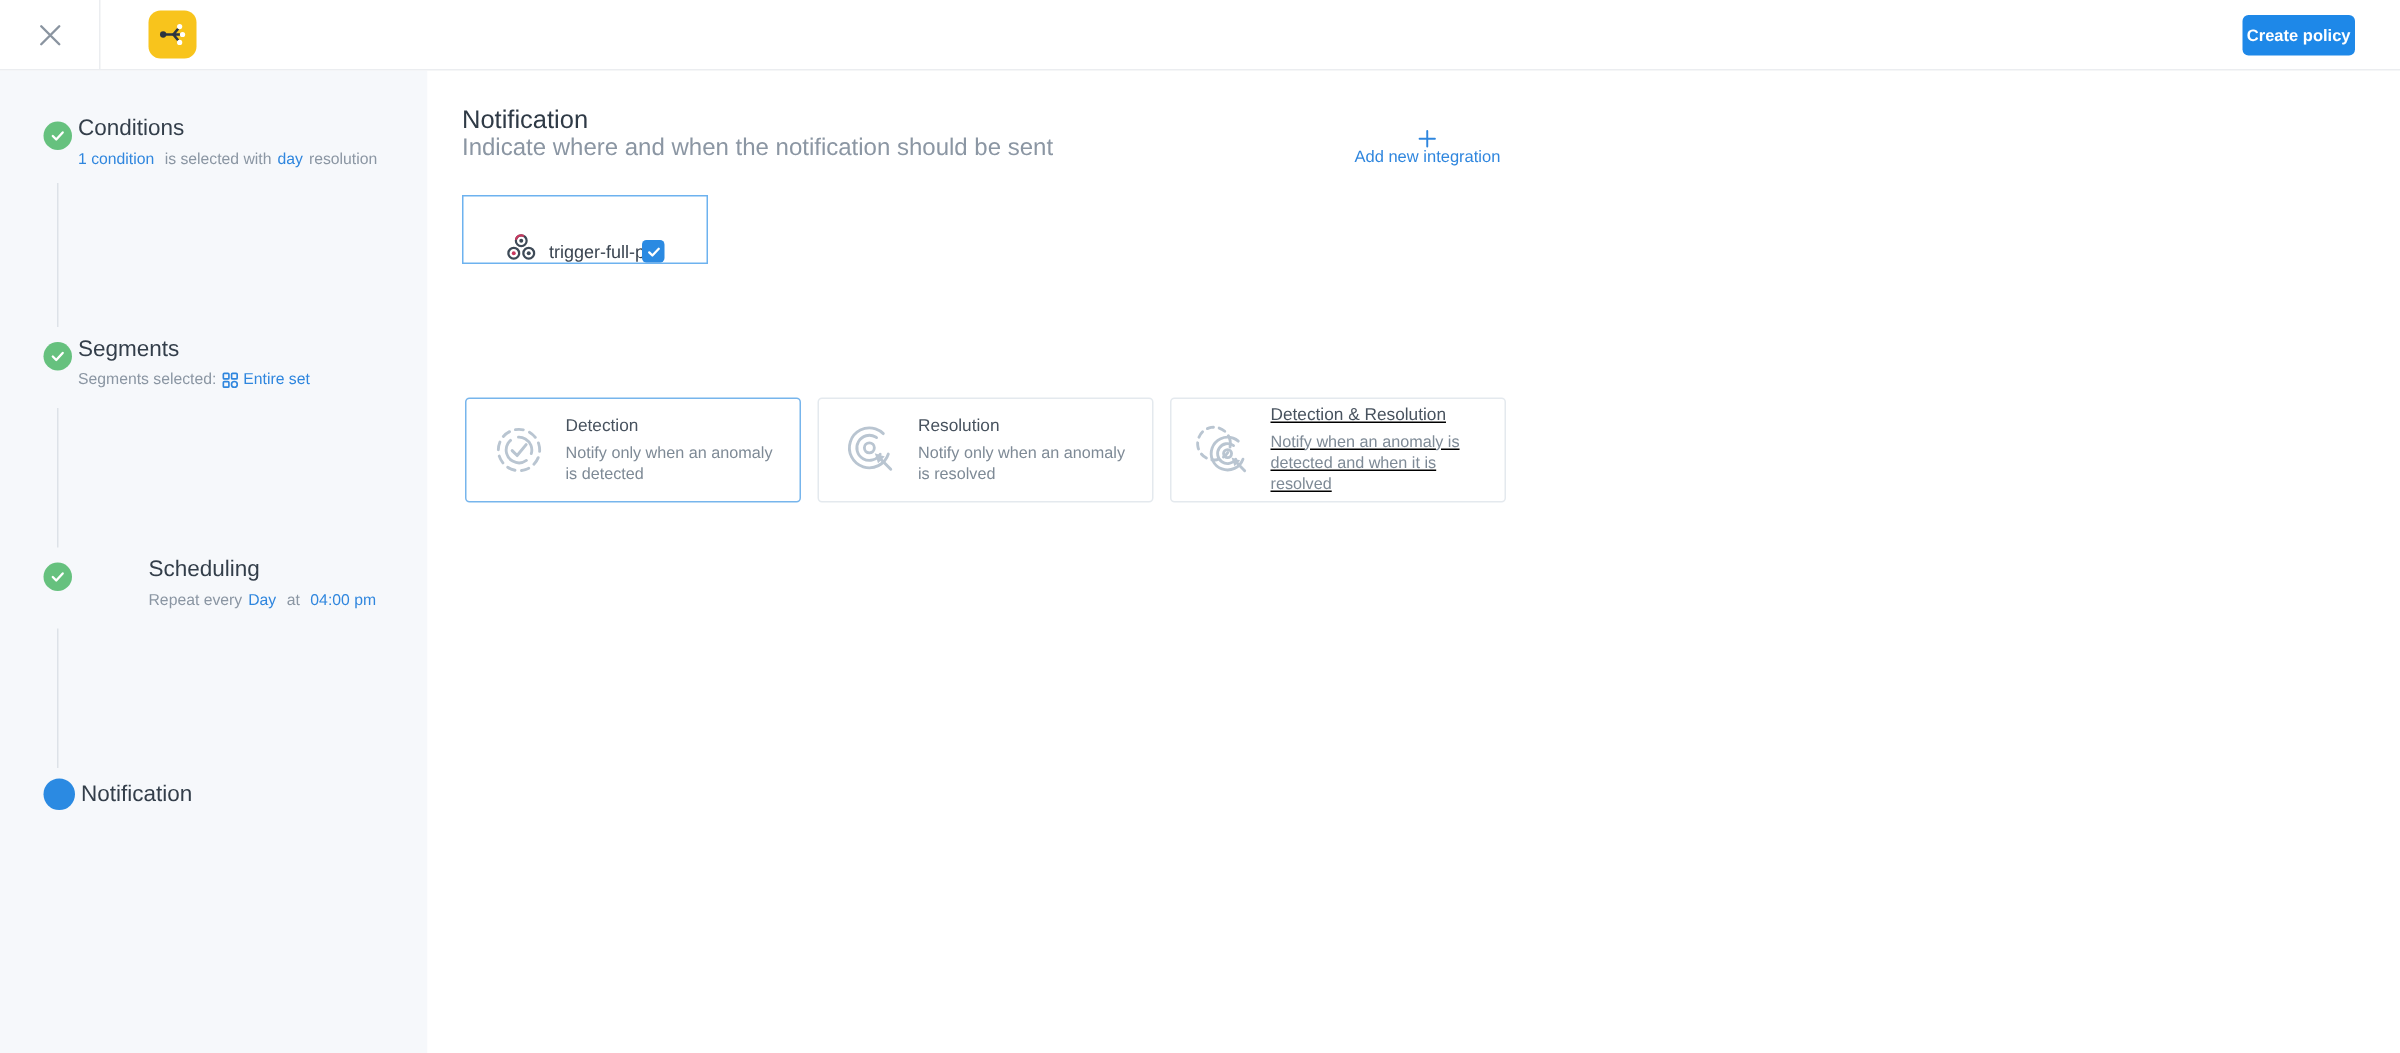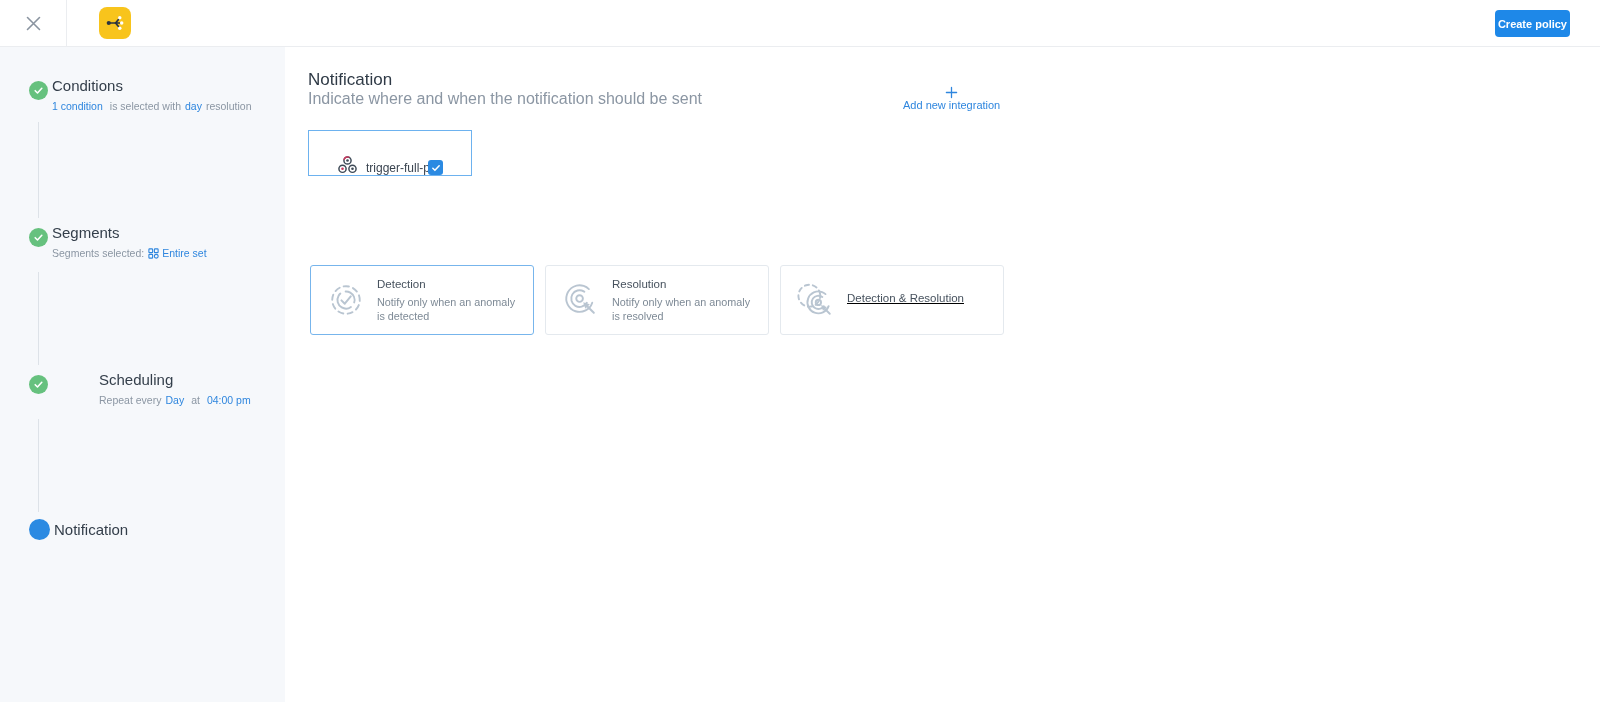--- a/index.html
+++ b/index.html
@@ -242,17 +242,18 @@
           <circle cx="15" cy="15.5" r="11.5" stroke-dasharray="4.5 4" transform="rotate(-10 15 15.5)"></circle>
           <circle cx="24.5" cy="22.5" r="11.5" stroke-dasharray="58 16" transform="rotate(20 24.5 22.5)"></circle>
           <circle cx="24.5" cy="22.5" r="7" stroke-dasharray="33 11" transform="rotate(35 24.5 22.5)"></circle>
           <circle cx="24.5" cy="22.5" r="2.8"></circle>
           <path d="M36.5 34.5 L30.5 28.5" stroke-width="2"></path>
           <path d="M27.3 25.3 L33.4 27.3 L29.3 31.4 Z" fill="#b9c5d1" stroke="none"></path>
         </svg>
       </div>
       <div class="opt-text">
         <div class="opt-title">Detection &amp; Resolution</div>
+        <div class="opt-desc">Notify when an anomaly is detected and when it is resolved</div>
       </div>
     </div>
 
   </div>
 </div>
 
 </body></html>

